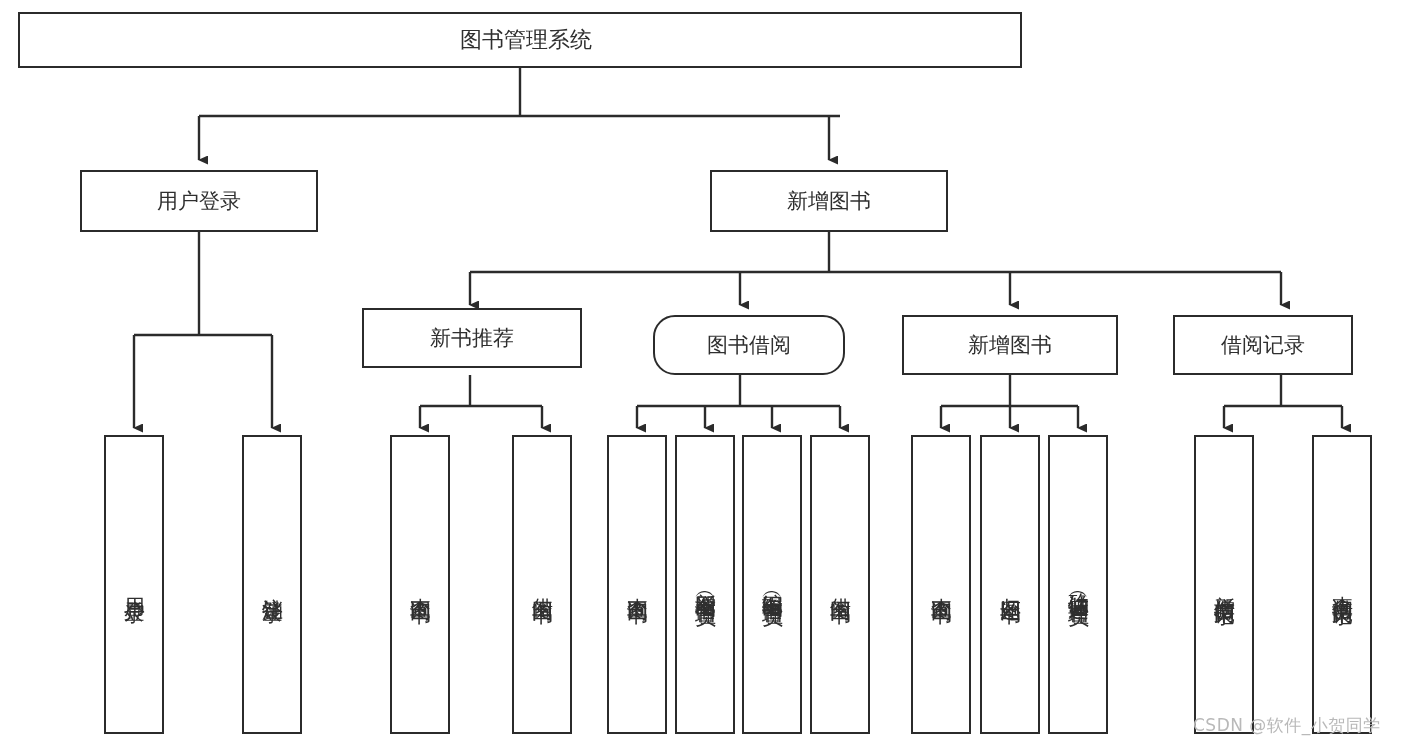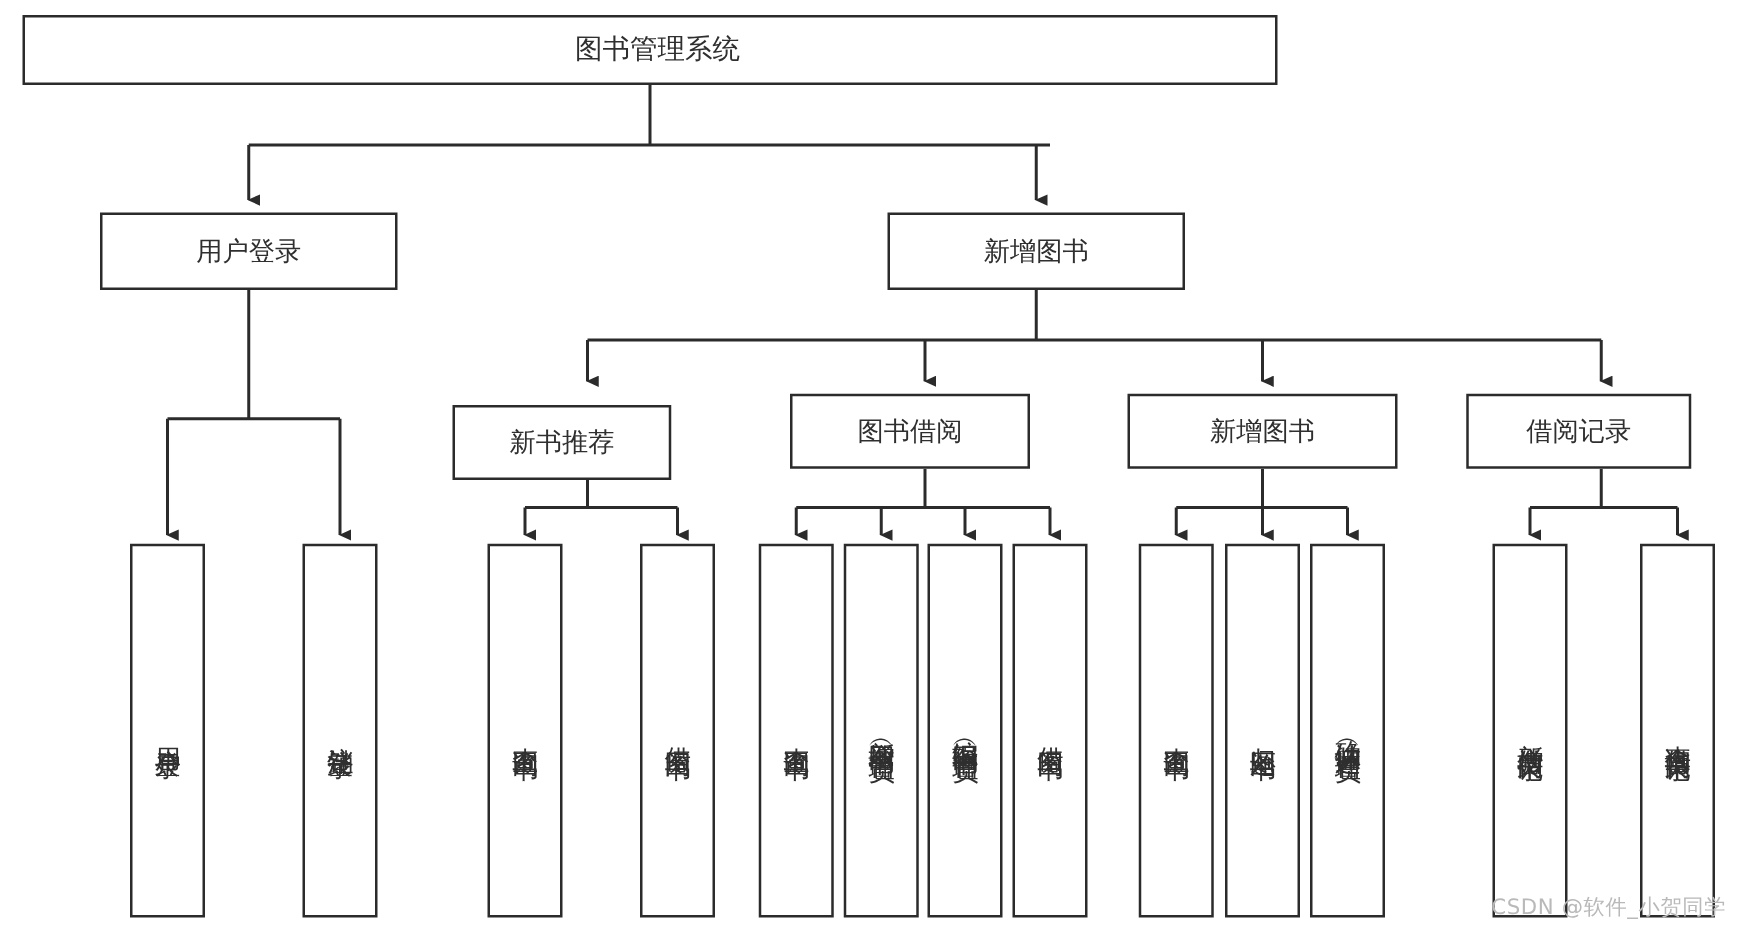--- a/index.html
+++ b/index.html
@@ -100,22 +100,22 @@
       <path d="M1224,406 L1224,428" marker-end="url(#arw)"></path>
       <path d="M1342,406 L1342,428" marker-end="url(#arw)"></path>
     </g>
   </svg>
 
   <div class="node h root" style="left:18px;top:12px;width:1004px;height:56px;padding-left:12px;">图书管理系统</div>
 
   <div class="node h" style="left:80px;top:170px;width:238px;height:62px;">用户登录</div>
   <div class="node h" style="left:710px;top:170px;width:238px;height:62px;">新增图书</div>
 
-  <div class="node h" style="left:362px;top:324px;width:175px;height:60px;">新书推荐</div>
-  <div class="node h" style="left:632px;top:315px;width:192px;height:60px;">图书借阅</div>
+  <div class="node h" style="left:362px;top:308px;width:220px;height:60px;">新书推荐</div>
+  <div class="node h" style="left:653px;top:315px;width:192px;height:60px;border-radius:22px;">图书借阅</div>
   <div class="node h" style="left:902px;top:315px;width:216px;height:60px;">新增图书</div>
   <div class="node h" style="left:1173px;top:315px;width:180px;height:60px;">借阅记录</div>
 
   <div class="node v" style="left:104px;top:435px;width:60px;height:299px;">用户登录</div>
   <div class="node v" style="left:242px;top:435px;width:60px;height:299px;">注销登录</div>
 
   <div class="node v" style="left:390px;top:435px;width:60px;height:299px;">查询图书</div>
   <div class="node v" style="left:512px;top:435px;width:60px;height:299px;">借阅图书</div>
 
   <div class="node v" style="left:607px;top:435px;width:60px;height:299px;">查询图书</div>

